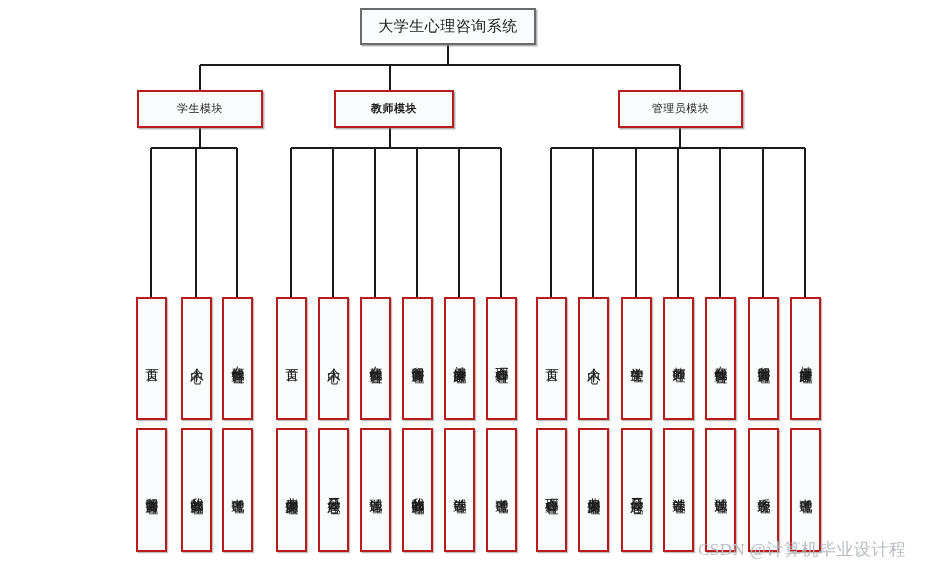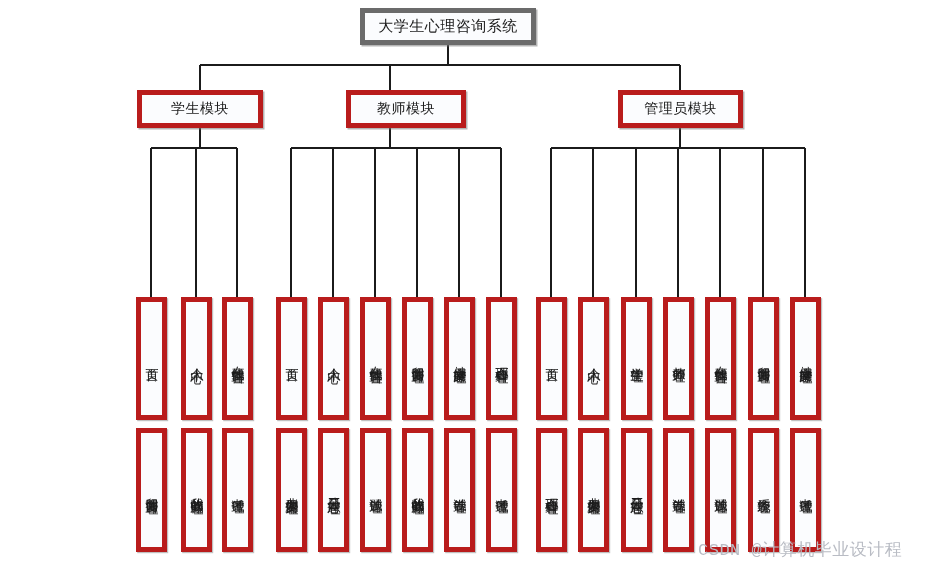--- a/index.html
+++ b/index.html
@@ -23,35 +23,35 @@
     left: 0;
     top: 0;
     width: 941px;
     height: 565px;
     pointer-events: none;
   }
   .node {
     position: absolute;
     box-sizing: border-box;
     background: #fbfcfe;
-    border: 5px solid #b91c1c;
+    border: 2px solid #b91c1c;
     box-shadow: 1.5px 1.5px 0 rgba(120,120,120,0.55);
     display: flex;
     align-items: center;
     justify-content: center;
     color: #1b1b1b;
     line-height: 1.08;
   }
   .node.root {
     font-size: 15px;
     letter-spacing: 0.5px;
     border-color: #6b6b6b;
   }
   .node.module {
-    font-size: 14px;
+    font-size: 11px;
     letter-spacing: 0.5px;
   }
   .node.leaf {
     font-size: 13px;
     writing-mode: vertical-rl;
     text-orientation: upright;
     letter-spacing: 1px;
     padding: 5px 0;
     box-shadow: 1.2px 1.2px 0 rgba(130,130,130,0.5);
   }
@@ -59,21 +59,21 @@
     writing-mode: vertical-rl;
     text-orientation: upright;
     white-space: nowrap;
   }
   .watermark {
     position: absolute;
     font-size: 17px;
     color: #b9bcc4;
     white-space: nowrap;
     letter-spacing: 0.5px;
-    font-family: Liberation Mono, monospace;
+    font-family: Liberation Serif, serif;
   }
 </style>
 </head>
 <body>
 
 <div id="diagram">
 
   <svg class="connectors" viewBox="0 0 941 565" xmlns="http://www.w3.org/2000/svg">
     <g stroke="#1b1b1b" stroke-width="1.6" fill="none" shape-rendering="crispEdges">
 
@@ -115,21 +115,21 @@
     </g>
   </svg>
 
   <div class="node root" style="left:360px; top:8px; width:176px; height:37px;">
     <span>大学生心理咨询系统</span>
   </div>
 
   <div class="node module" style="left:137px; top:90px; width:126px; height:38px;">
     <span>学生模块</span>
   </div>
-  <div class="node module" style="left:346px; top:90px; width:120px; height:38px;">
+  <div class="node module" style="left:334px; top:90px; width:120px; height:38px;font-weight:bold;">
     <span>教师模块</span>
   </div>
   <div class="node module" style="left:618px; top:90px; width:125px; height:38px;text-align:center;">
     <span>管理员模块</span>
   </div>
 
   <div class="node leaf" style="left:136px; top:297px; width:31px; height:123px;">
     <span class="vtext">首页</span>
   </div>
   <div class="node leaf" style="left:181px; top:297px; width:31px; height:123px;">

